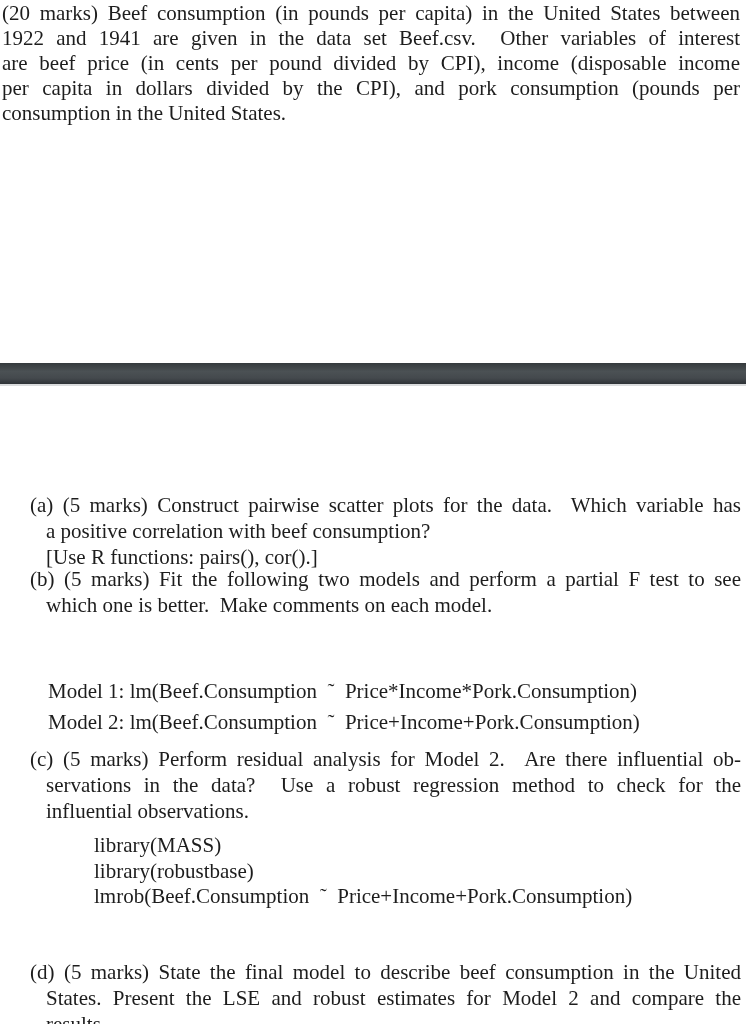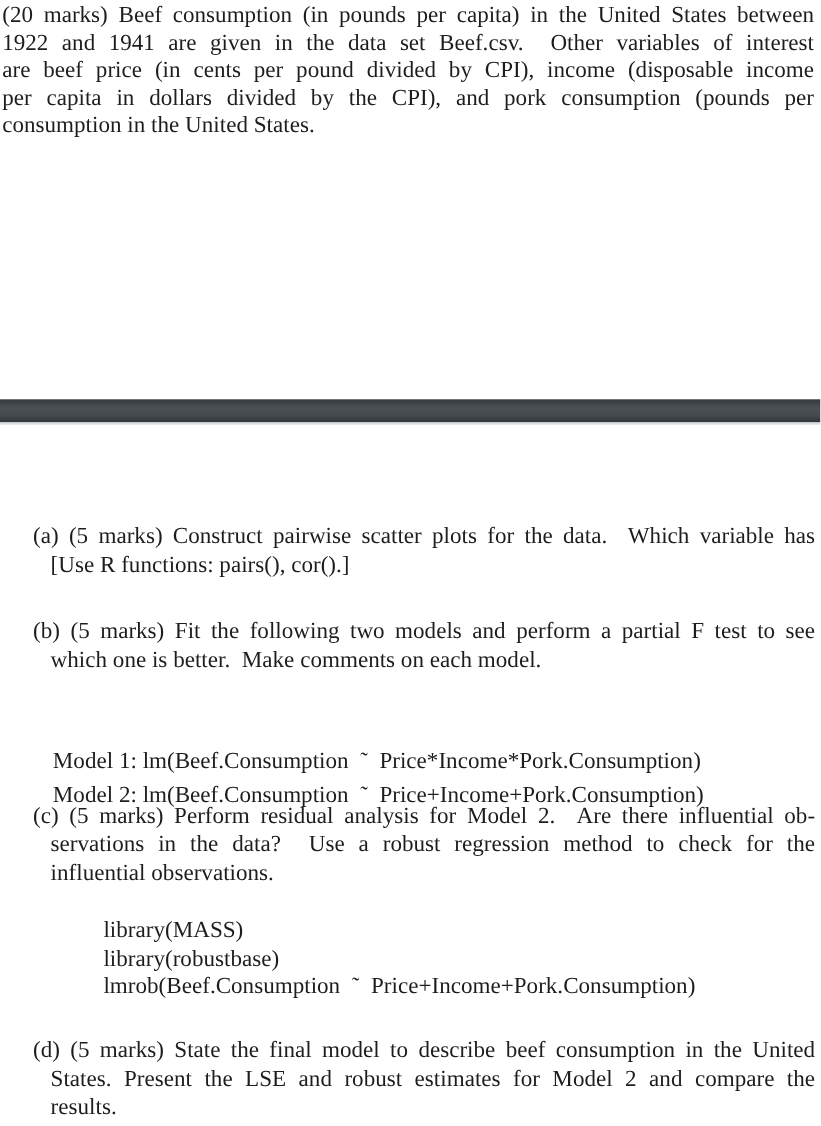--- a/index.html
+++ b/index.html
@@ -38,29 +38,30 @@
     top: 363px;
     left: 0;
     width: 746px;
     height: 21px;
     border-bottom: 2px solid #dadcdd;
   }
   .item {
     left: 30px;
     width: 711px;
     line-height: 26px;
+    margin-top: 18px;
   }
   .item .cont {
     margin-left: 16px;
   }
   .lbl {
     display: inline;
   }
   #item-a { top: 474px; }
-  #item-b { top: 560px; }
+  #item-b { top: 548px; }
   #models {
     top: 632px;
     left: 48px;
     width: 665px;
     line-height: 31px;
     margin-top: 44px;
   }
   #item-c { top: 728px; }
   #rcode {
     top: 833px;
@@ -81,20 +82,21 @@
     <div class="line j">1922 and 1941 are given in the data set Beef.csv. &nbsp;Other variables of interest</div>
     <div class="line j">are beef price (in cents per pound divided by CPI), income (disposable income</div>
     <div class="line j">per capita in dollars divided by the CPI), and pork consumption (pounds per</div>
     <div class="line">consumption in the United States.</div>
   </div>
 
   <div class="block" id="divider" style="background: linear-gradient(rgb(53, 58, 61) 0%, rgb(75, 81, 84) 40%, rgb(68, 73, 77) 72%, rgb(46, 51, 55) 100%); border-bottom-color: rgb(218, 220, 221);"></div>
 
   <div class="block item" id="item-a">
     <div class="line j"><span class="lbl">(a)</span> <span>(5 marks) Construct pairwise scatter plots for the data. &nbsp;Which variable has</span></div>
+    <div class="line cont">a positive correlation with beef consumption?</div>
     <div class="line cont">[Use R functions: pairs(), cor().]</div>
   </div>
 
   <div class="block item" id="item-b">
     <div class="line j"><span class="lbl">(b)</span> <span>(5 marks) Fit the following two models and perform a partial F test to see</span></div>
     <div class="line cont">which one is better. &nbsp;Make comments on each model.</div>
   </div>
 
   <div class="block" id="models">
     <div class="line">Model 1: lm(Beef.Consumption &nbsp;˜&nbsp; Price*Income*Pork.Consumption)</div>

